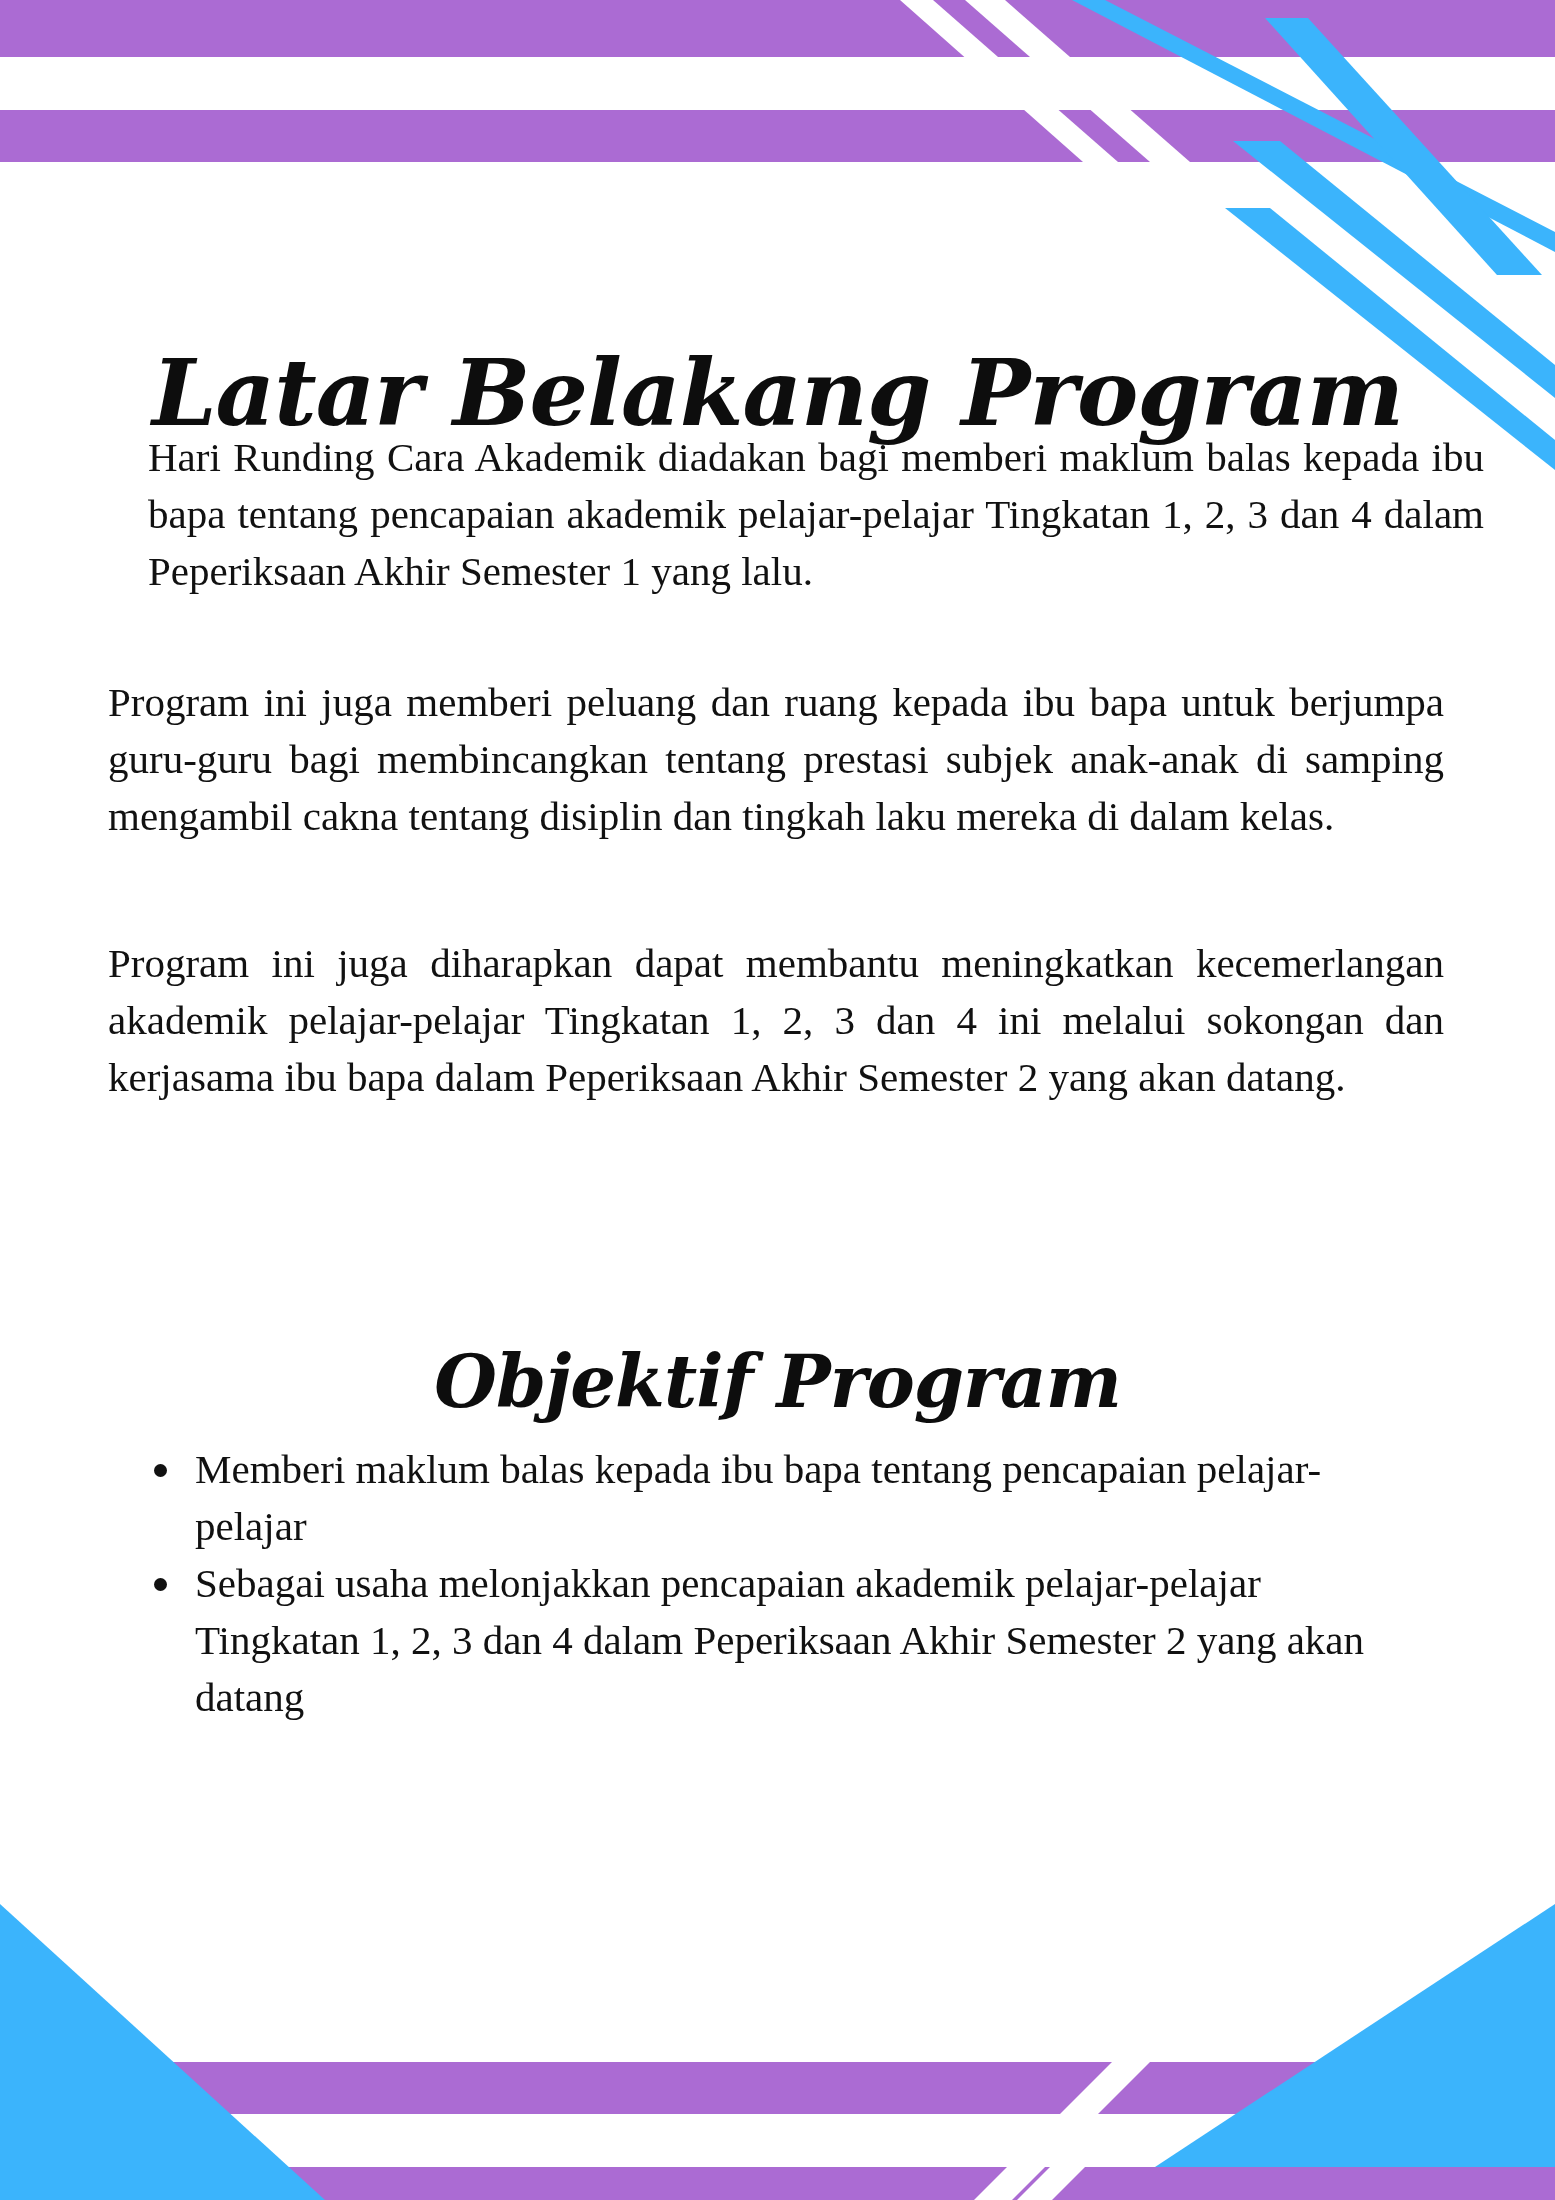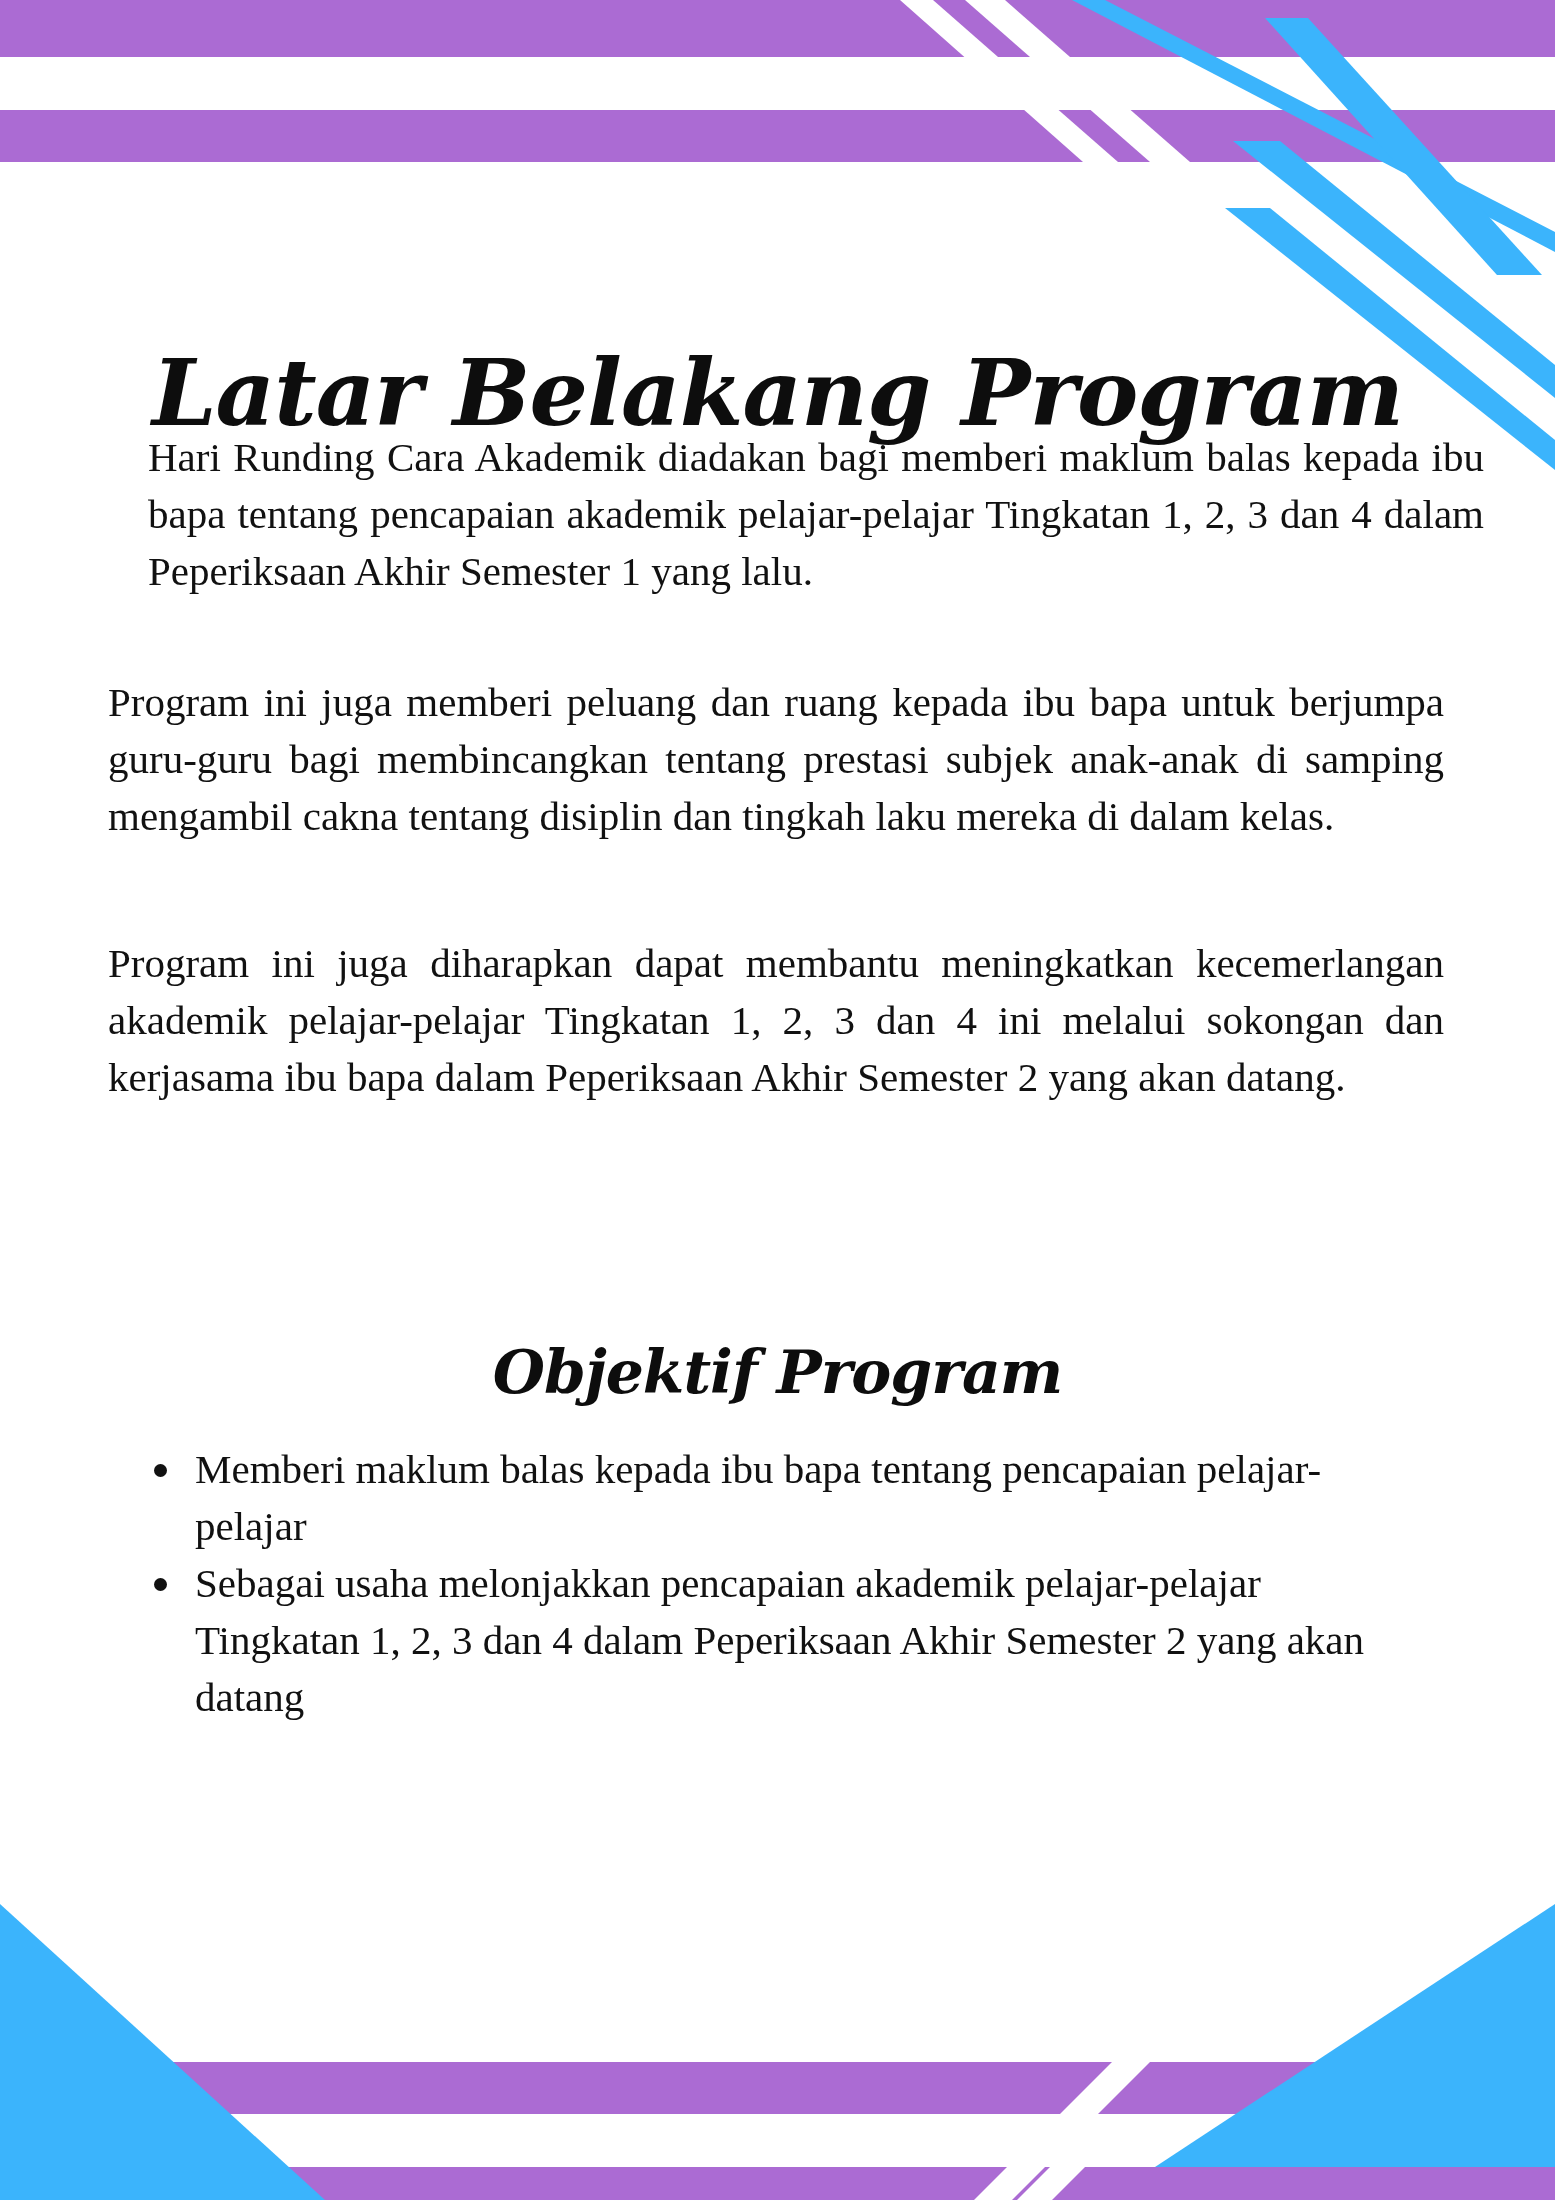--- a/index.html
+++ b/index.html
@@ -4,21 +4,21 @@
 <style>
   html, body { margin: 0; padding: 0; background: #ffffff; }
   body { width: 1555px; height: 2200px; position: relative; overflow: hidden; font-family: "Liberation Serif", "DejaVu Serif", serif; color: #111111; }
   .deco { position: absolute; left: 0; top: 0; width: 1555px; height: 2200px; pointer-events: none; }
   .heading {
     position: absolute; left: 0; width: 1555px; text-align: center;
     font-family: "DejaVu Serif", serif; font-style: italic; font-weight: bold;
     color: #0d0d0d; letter-spacing: -1px;
   }
   .h1 { top: 271px; font-size: 92px; line-height: 120px; }
-  .h2 { top: 1262px; font-size: 60px; line-height: 120px; }
+  .h2 { top: 1262px; font-size: 72px; line-height: 120px; }
   .para {
     position: absolute; left: 108px; width: 1336px; margin: 0;
     font-size: 41px; line-height: 57px; text-align: justify; text-align-last: left;
   }
   .p1 { top: 429px; margin-left: 40px; }
   .p2 { top: 674px; }
   .p3 { top: 911px; margin-top: 24px; }
   .list {
     position: absolute; left: 108px; top: 1425px; width: 1300px; margin: 16px; padding: 0; list-style: none;
     font-size: 41px; line-height: 57px;

